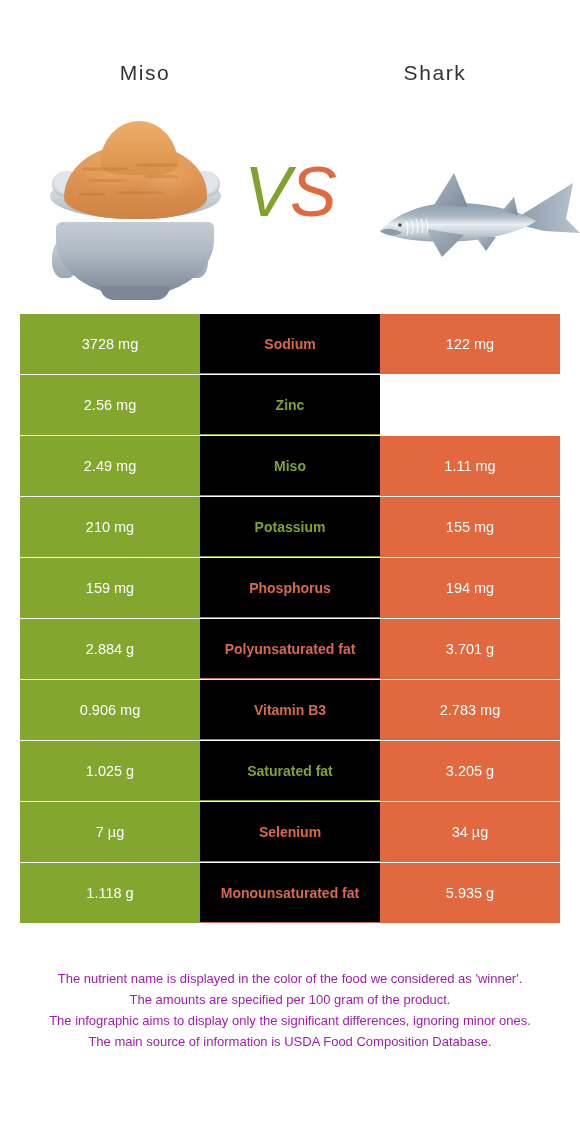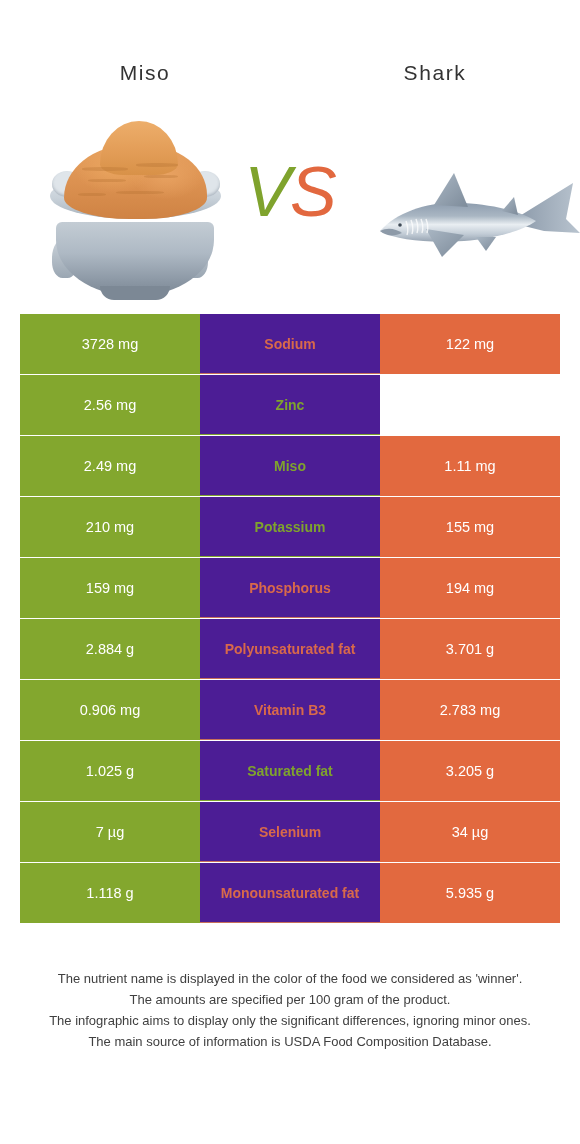--- a/index.html
+++ b/index.html
@@ -172,41 +172,41 @@
     font-weight: 400;
     box-sizing: border-box;
   }
   .cell-left  { background: #83a72e; }
   .cell-right { background: #e2693f; }
   .cell-mid {
     width: 180px;
     display: flex;
     align-items: center;
     justify-content: center;
-    background: #4c1d95;
+    background: #000000;
     font-size: 14px;
     font-weight: 600;
     box-sizing: border-box;
     border-bottom: 1px solid transparent;
   }
   .cell-mid.win-left  { color: #7fa32d; border-bottom-color: #7fa32d; }
   .cell-mid.win-right { color: #d8694a; border-bottom-color: #c8705a; }
 
   
   .footer {
     position: absolute;
     top: 968px;
     left: 0;
     width: 580px;
     padding: 0 39px;
     box-sizing: border-box;
     text-align: center;
     font-size: 13px;
     line-height: 21px;
-    color: #404040;
+    color: #a21caf;
   }
   .footer p { margin: 0; }
 </style>
 </head>
 <body>
 
 <div class="header">
 
   <div class="title title-left">Miso</div>
   <div class="title title-right">Shark</div>

